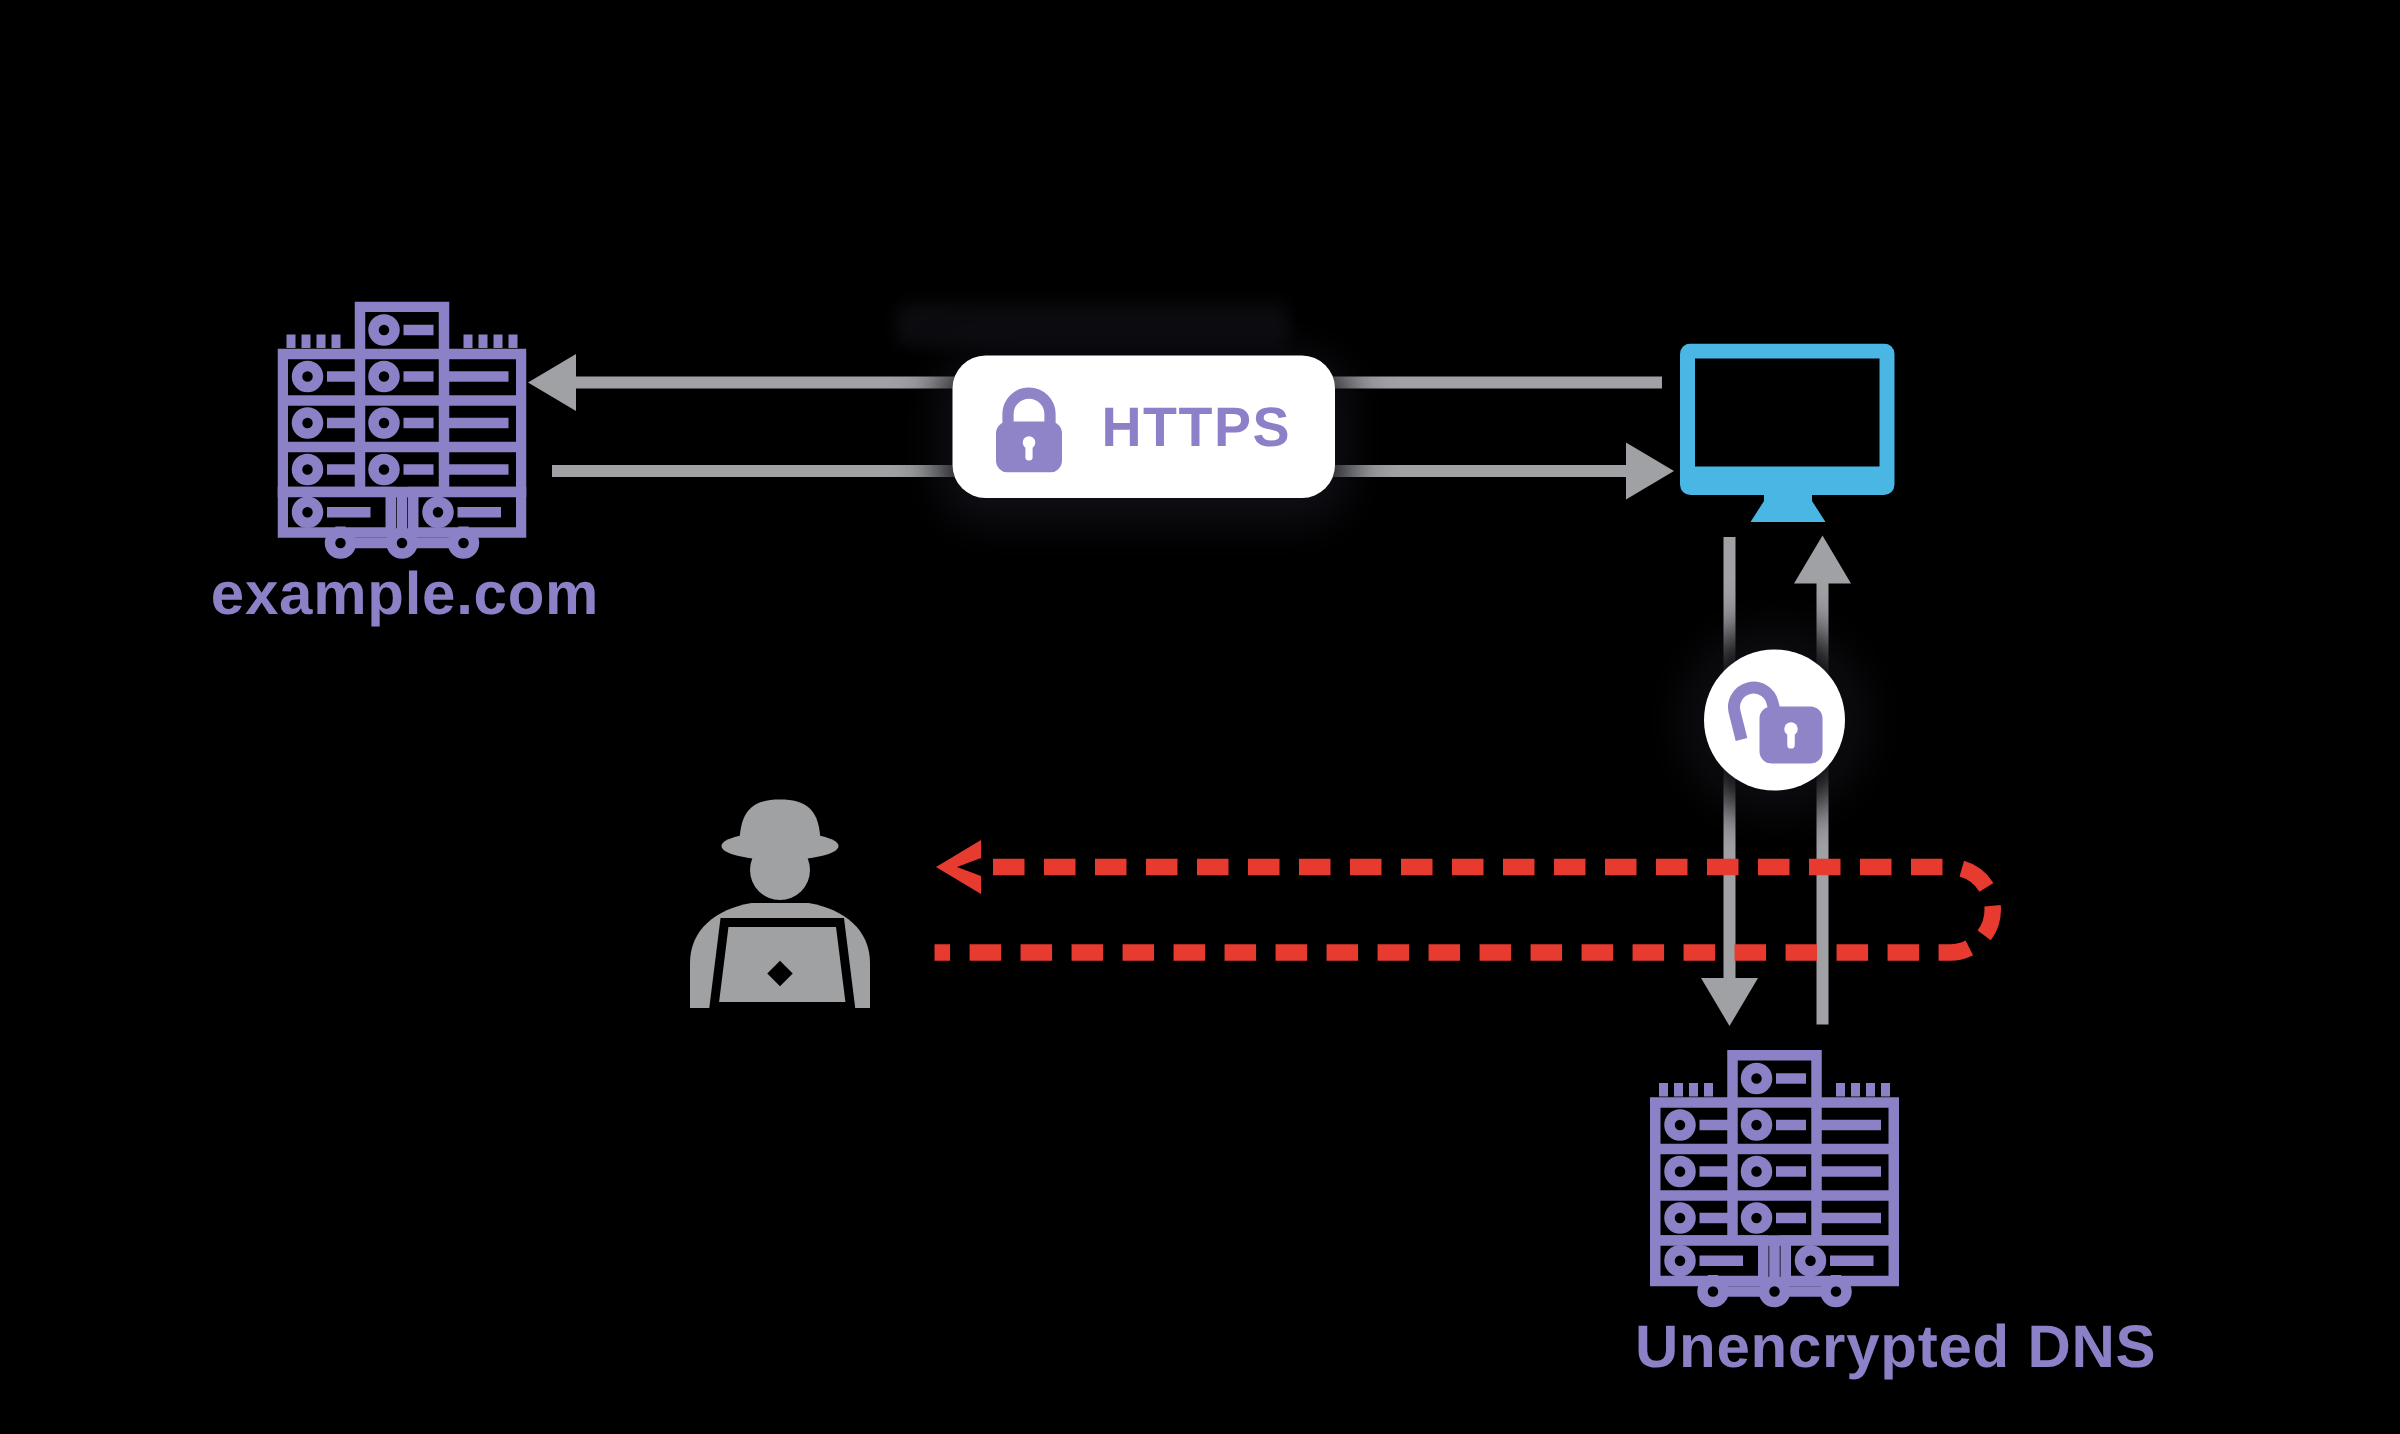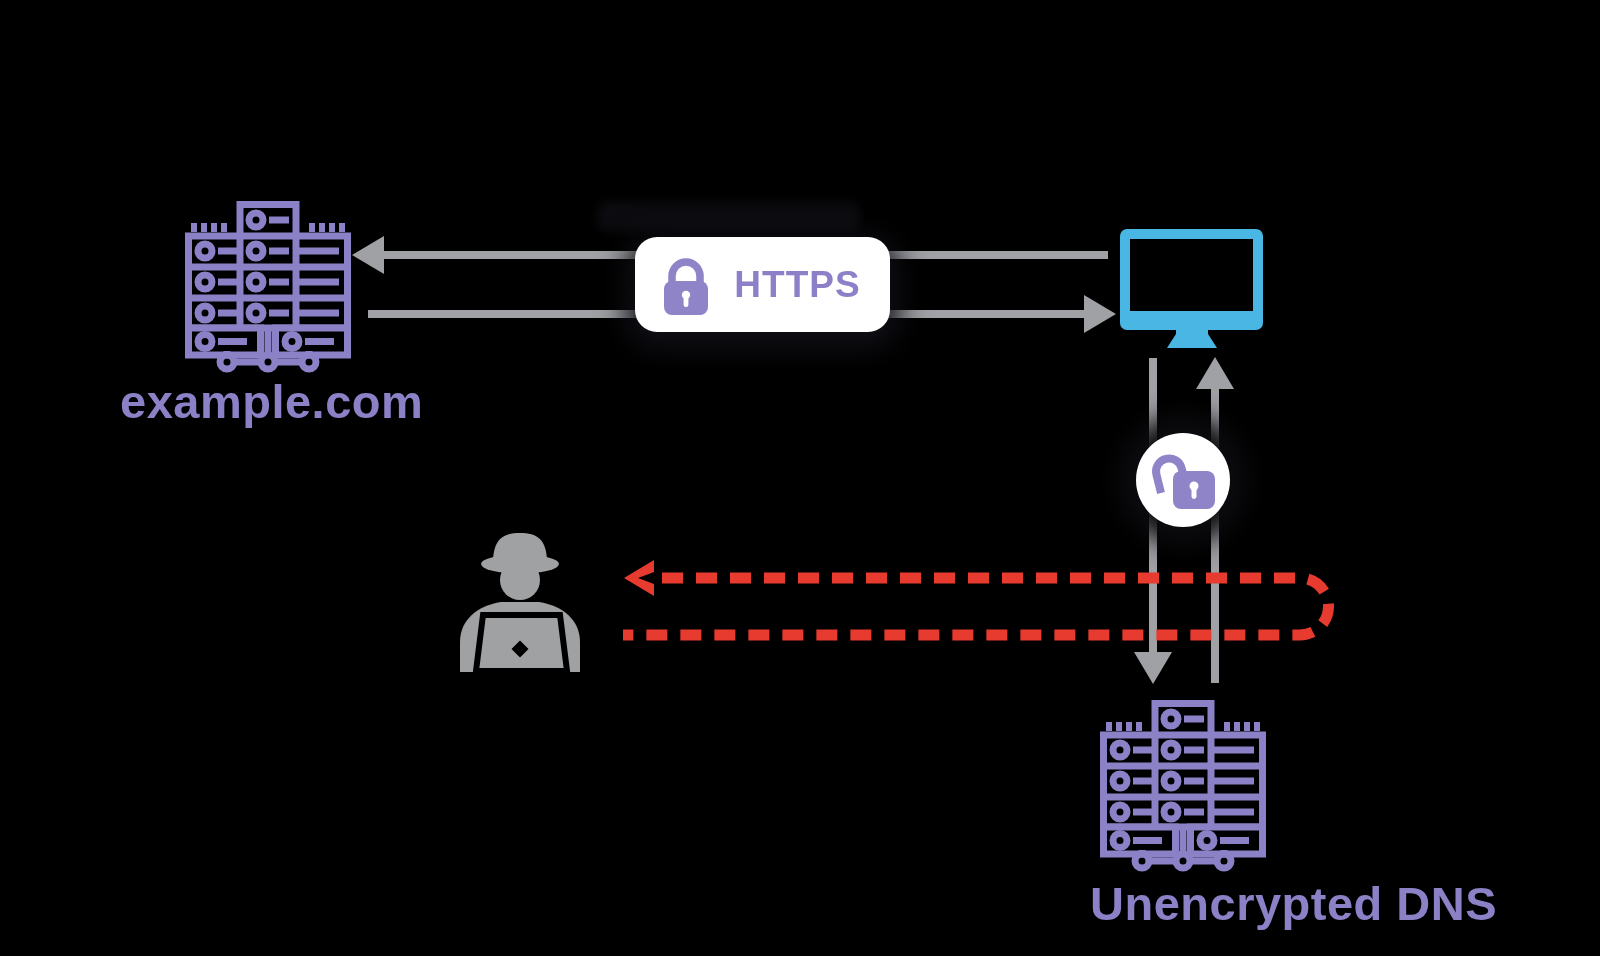--- a/index.html
+++ b/index.html
@@ -1,21 +1,21 @@
 <!DOCTYPE html>
 <html><head>
 <meta charset="utf-8">
 <style>
   html,body{margin:0;padding:0;background:#000;}
   #stage{position:relative;width:1600px;height:956px;background:#000000;overflow:hidden;
          font-family:"Liberation Sans",sans-serif;}
   .abs{position:absolute;}
 
   
-  .node-label{position:absolute;color:#8b81c6;font-weight:bold;font-size:47px;
+  .node-label{position:absolute;color:#8b81c6;font-weight:bold;font-size:40px;
               letter-spacing:.5px;text-align:center;white-space:nowrap;}
 
   
   .gline{position:absolute;background:#9fa1a4;}
   .arrow{position:absolute;width:0;height:0;}
   .arrow-left {border-top:19px solid transparent;border-bottom:19px solid transparent;border-right:32px solid #9fa1a4;}
   .arrow-right{border-top:19px solid transparent;border-bottom:19px solid transparent;border-left:32px solid #9fa1a4;}
   .arrow-up   {border-left:19px solid transparent;border-right:19px solid transparent;border-bottom:32px solid #9fa1a4;}
   .arrow-down {border-left:19px solid transparent;border-right:19px solid transparent;border-top:32px solid #9fa1a4;}
 

